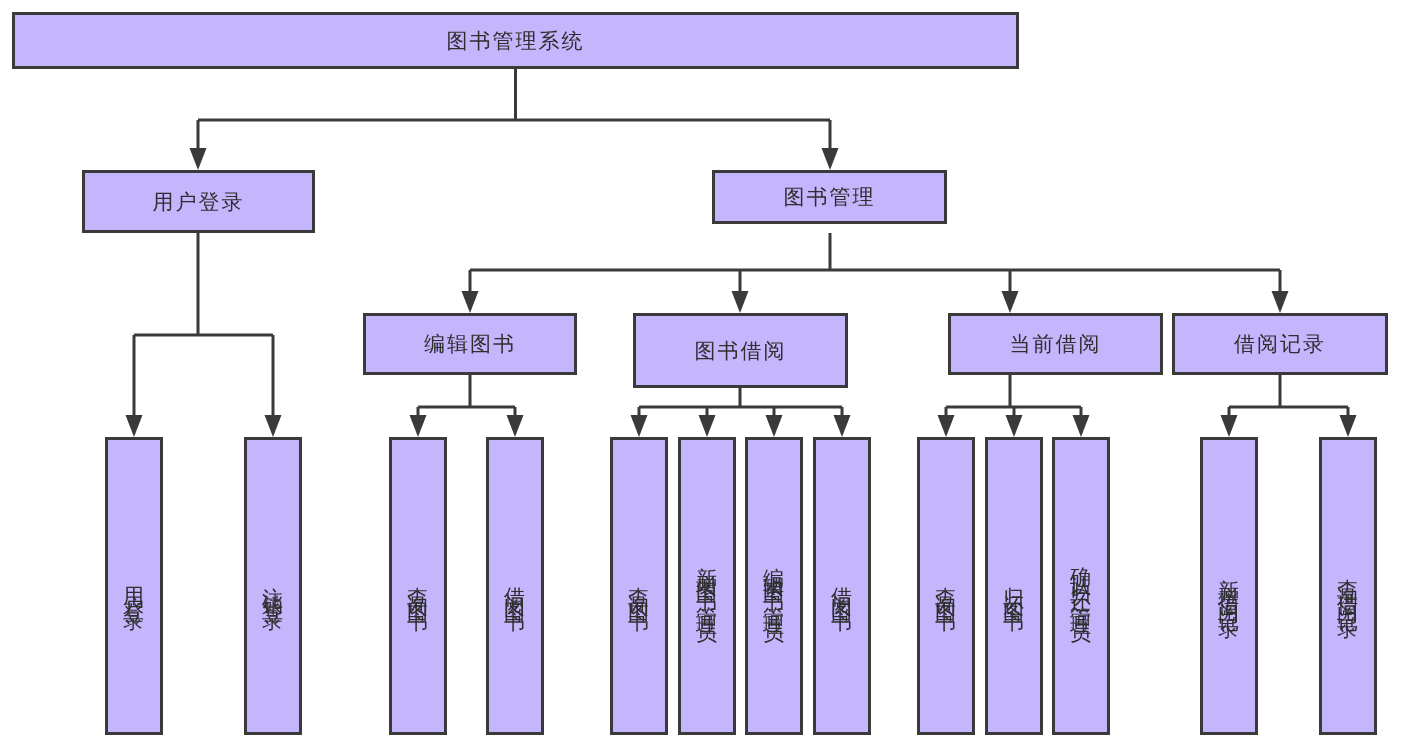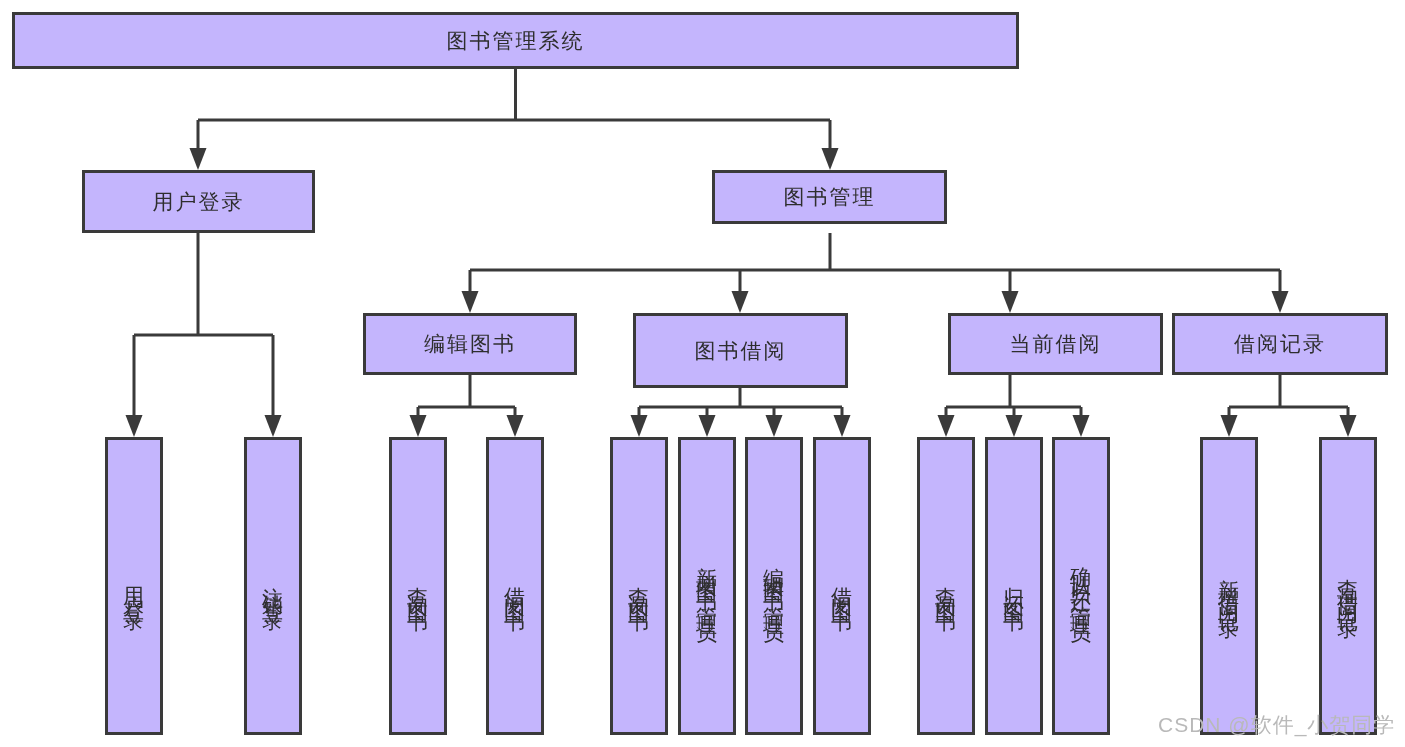--- a/index.html
+++ b/index.html
@@ -142,15 +142,14 @@
   <div class="box vbox" style="left:745px; top:437px; width:58px; height:298px;">编辑图书（管理员）</div>
   <div class="box vbox" style="left:813px; top:437px; width:58px; height:298px;">借阅图书</div>
 
   <div class="box vbox" style="left:917px; top:437px; width:58px; height:298px;">查询图书</div>
   <div class="box vbox" style="left:985px; top:437px; width:58px; height:298px;">归还图书</div>
   <div class="box vbox" style="left:1052px; top:437px; width:58px; height:298px;">确认归还（管理员）</div>
 
   <div class="box vbox" style="left:1200px; top:437px; width:58px; height:298px;">新增借阅记录</div>
   <div class="box vbox" style="left:1319px; top:437px; width:58px; height:298px;">查询借阅记录</div>
 
-  <div class="watermark">CSDN @软件_小贺同学</div>
 
 </div>
 
 </body></html>

